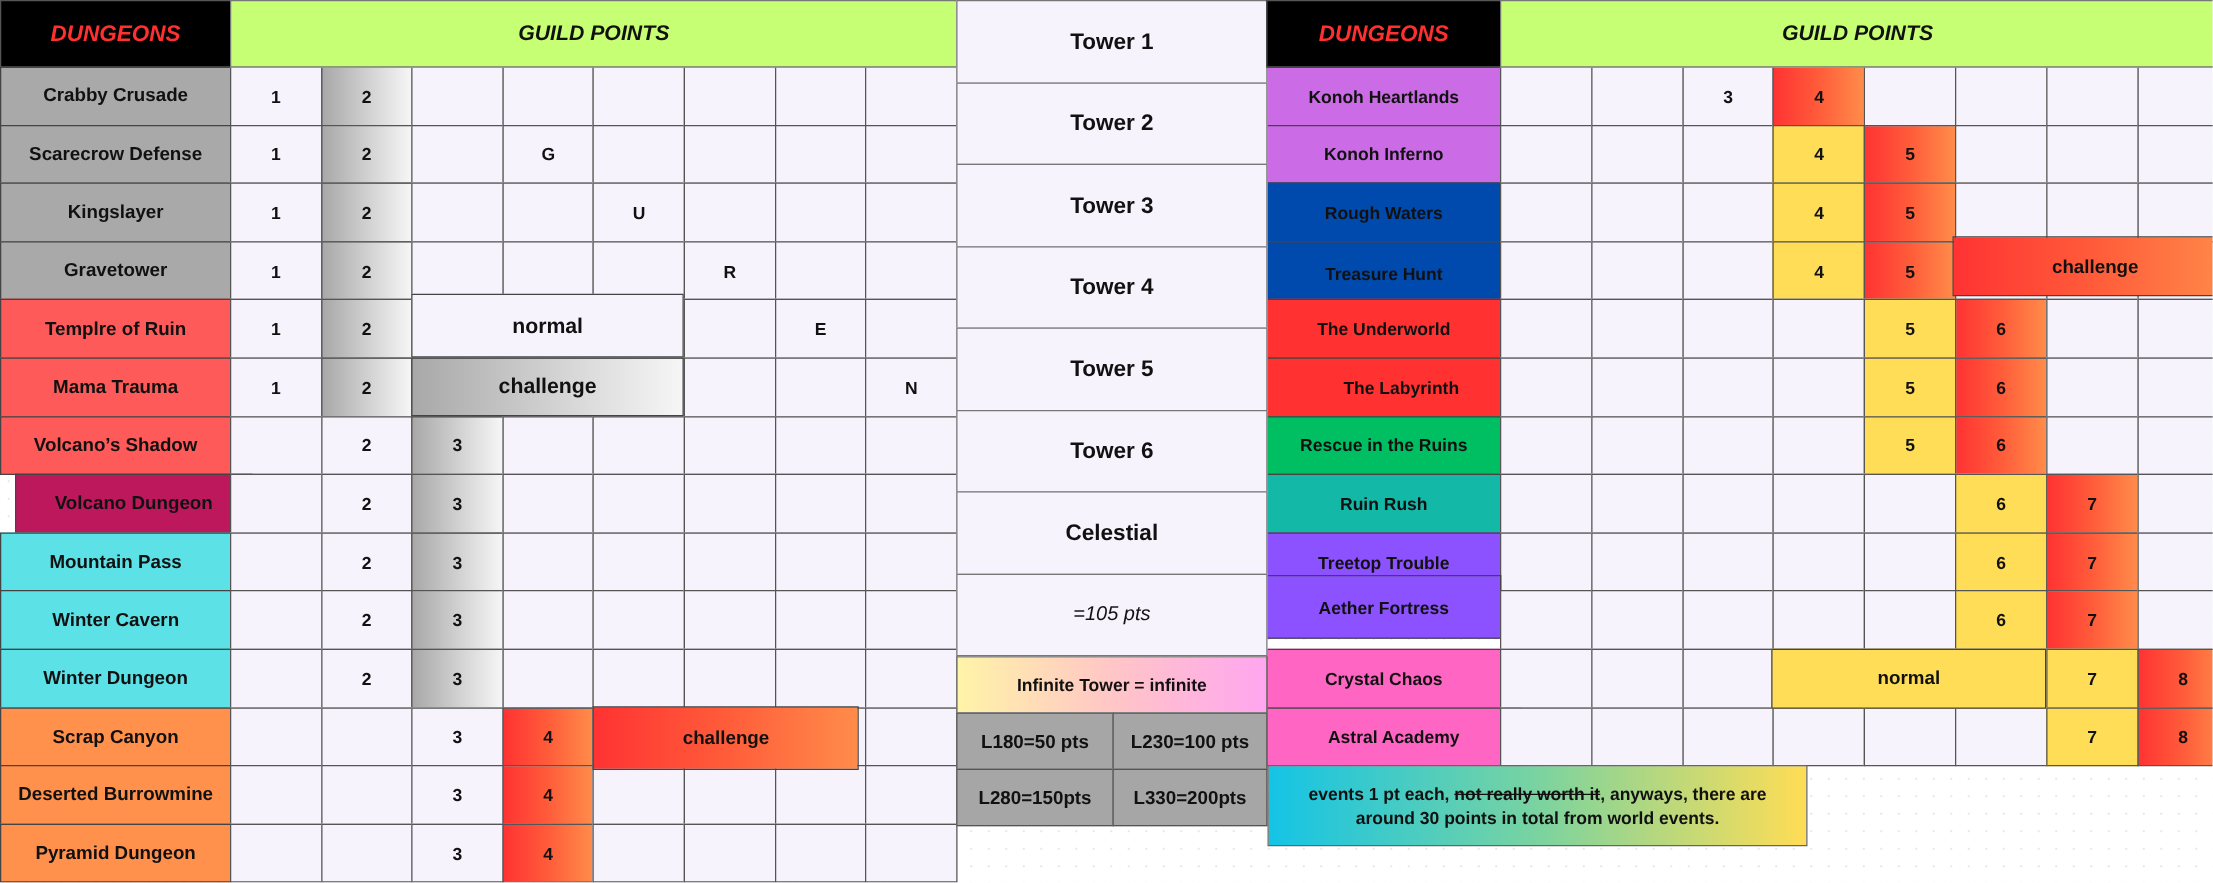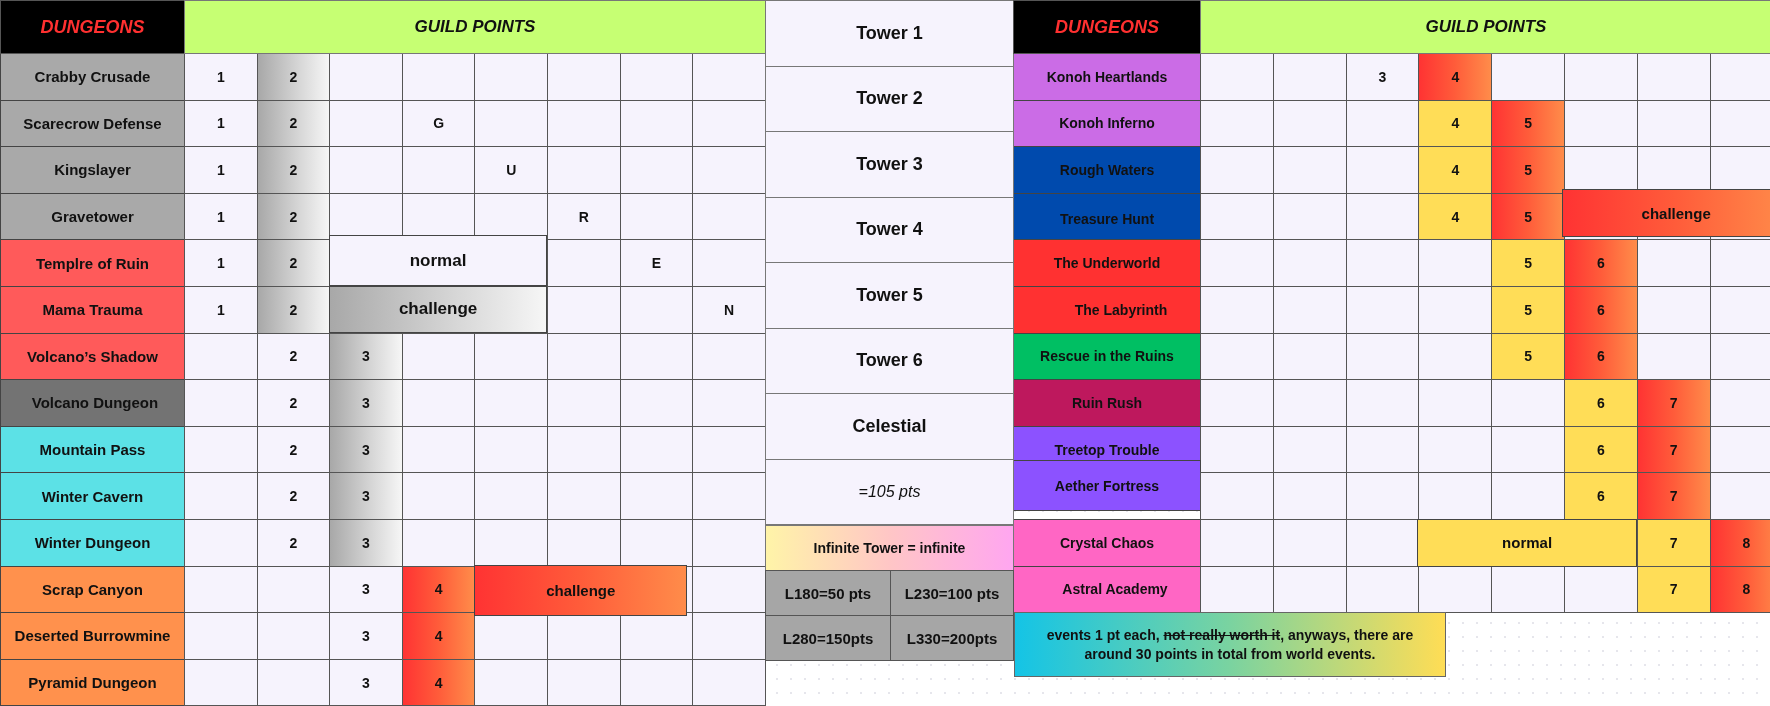--- a/index.html
+++ b/index.html
@@ -111,21 +111,21 @@
     <div class="cell" style="left: 692.2px; top: 286px; width: 73.6px; height: 47.6px;">N</div>
     <div class="cell name" style="left: 0px; top: 332.6px; width: 185px; height: 47.6px; background: rgb(255, 90, 90);">Volcano’s Shadow</div>
     <div class="cell" style="left: 184px; top: 332.6px; width: 73.6px; height: 47.6px;"></div>
     <div class="cell" style="left: 256.6px; top: 332.6px; width: 73.6px; height: 47.6px;">2</div>
     <div class="cell grad-gray" style="left: 329.2px; top: 332.6px; width: 73.6px; height: 47.6px;">3</div>
     <div class="cell" style="left: 401.8px; top: 332.6px; width: 73.6px; height: 47.6px;"></div>
     <div class="cell" style="left: 474.4px; top: 332.6px; width: 73.6px; height: 47.6px;"></div>
     <div class="cell" style="left: 547px; top: 332.6px; width: 73.6px; height: 47.6px;"></div>
     <div class="cell" style="left: 619.6px; top: 332.6px; width: 73.6px; height: 47.6px;"></div>
     <div class="cell" style="left: 692.2px; top: 332.6px; width: 73.6px; height: 47.6px;"></div>
-    <div class="cell name" style="left: 0px; top: 379.2px; width: 190px; height: 47.6px; background: #737373;">Volcano Dungeon</div>
+    <div class="cell name" style="left: 12px; top: 379.2px; width: 190px; height: 47.6px; background: #be185d;">Volcano Dungeon</div>
     <div class="cell" style="left: 184px; top: 379.2px; width: 73.6px; height: 47.6px;"></div>
     <div class="cell" style="left: 256.6px; top: 379.2px; width: 73.6px; height: 47.6px;">2</div>
     <div class="cell grad-gray" style="left: 329.2px; top: 379.2px; width: 73.6px; height: 47.6px;">3</div>
     <div class="cell" style="left: 401.8px; top: 379.2px; width: 73.6px; height: 47.6px;"></div>
     <div class="cell" style="left: 474.4px; top: 379.2px; width: 73.6px; height: 47.6px;"></div>
     <div class="cell" style="left: 547px; top: 379.2px; width: 73.6px; height: 47.6px;"></div>
     <div class="cell" style="left: 619.6px; top: 379.2px; width: 73.6px; height: 47.6px;"></div>
     <div class="cell" style="left: 692.2px; top: 379.2px; width: 73.6px; height: 47.6px;"></div>
     <div class="cell name" style="left: 0px; top: 425.8px; width: 185px; height: 47.6px; background: rgb(92, 225, 230);">Mountain Pass</div>
     <div class="cell" style="left: 184px; top: 425.8px; width: 73.6px; height: 47.6px;"></div>
@@ -240,21 +240,21 @@
     <div class="cell" style="left: 1709.6px; top: 286px; width: 73.8px; height: 47.6px;"></div>
     <div class="cell name right" style="left: 1013px; top: 332.6px; width: 188px; height: 47.6px; background: rgb(0, 191, 99);">Rescue in the Ruins</div>
     <div class="cell" style="left: 1200px; top: 332.6px; width: 73.8px; height: 47.6px;"></div>
     <div class="cell" style="left: 1272.8px; top: 332.6px; width: 73.8px; height: 47.6px;"></div>
     <div class="cell" style="left: 1345.6px; top: 332.6px; width: 73.8px; height: 47.6px;"></div>
     <div class="cell" style="left: 1418.4px; top: 332.6px; width: 73.8px; height: 47.6px;"></div>
     <div class="cell yellow" style="left: 1491.2px; top: 332.6px; width: 73.8px; height: 47.6px;">5</div>
     <div class="cell grad-red" style="left: 1564px; top: 332.6px; width: 73.8px; height: 47.6px;">6</div>
     <div class="cell" style="left: 1636.8px; top: 332.6px; width: 73.8px; height: 47.6px;"></div>
     <div class="cell" style="left: 1709.6px; top: 332.6px; width: 73.8px; height: 47.6px;"></div>
-    <div class="cell name right" style="left: 1013px; top: 379.2px; width: 188px; height: 47.6px; background: #be185d;">Ruin Rush</div>
+    <div class="cell name right" style="left: 1013px; top: 379.2px; width: 188px; height: 47.6px; background: #14b8a6;">Ruin Rush</div>
     <div class="cell" style="left: 1200px; top: 379.2px; width: 73.8px; height: 47.6px;"></div>
     <div class="cell" style="left: 1272.8px; top: 379.2px; width: 73.8px; height: 47.6px;"></div>
     <div class="cell" style="left: 1345.6px; top: 379.2px; width: 73.8px; height: 47.6px;"></div>
     <div class="cell" style="left: 1418.4px; top: 379.2px; width: 73.8px; height: 47.6px;"></div>
     <div class="cell" style="left: 1491.2px; top: 379.2px; width: 73.8px; height: 47.6px;"></div>
     <div class="cell yellow" style="left: 1564px; top: 379.2px; width: 73.8px; height: 47.6px;">6</div>
     <div class="cell grad-red" style="left: 1636.8px; top: 379.2px; width: 73.8px; height: 47.6px;">7</div>
     <div class="cell" style="left: 1709.6px; top: 379.2px; width: 73.8px; height: 47.6px;"></div>
     <div class="cell name right" style="left: 1013px; top: 425.8px; width: 188px; height: 47.6px; background: rgb(140, 82, 255);">Treetop Trouble</div>
     <div class="cell" style="left: 1200px; top: 425.8px; width: 73.8px; height: 47.6px;"></div>

